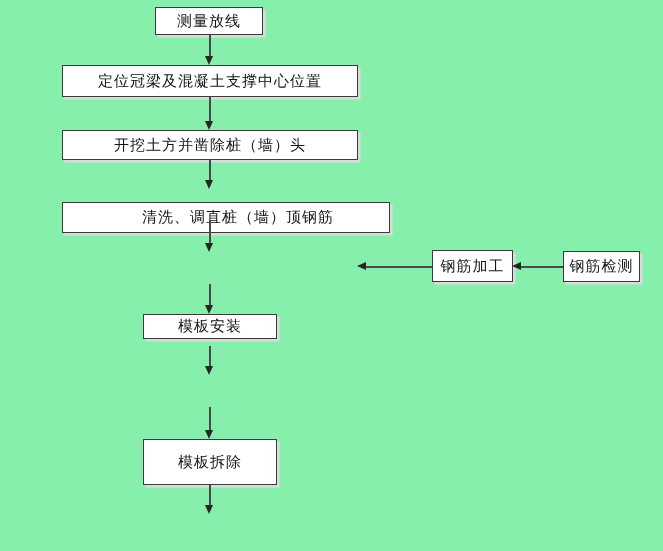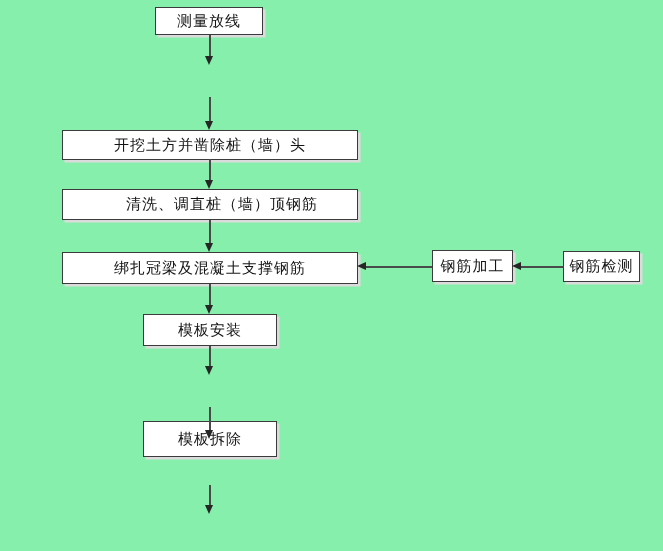--- a/index.html
+++ b/index.html
@@ -11,25 +11,25 @@
     position:absolute; box-sizing:border-box;
     background:#ffffff; border:1.5px solid #3b3b3b;
     box-shadow:2.5px 2.5px 0 0 #dbdbdb;
     display:flex; align-items:center; justify-content:center;
     font-size:15px; letter-spacing:1px; color:#141414; white-space:nowrap;
   }
   
   #n1{left:155px; top:7px;   width:108px; height:28px;}
   #n2{left:62px;  top:65px;  width:296px; height:32px;}
   #n3{left:62px;  top:130px; width:296px; height:30px;}
-  #n4{left:62px;  top:189px; width:296px; height:31px;padding-left:24px;}
+  #n4{left:62px;  top:202px; width:328px; height:31px;padding-left:24px;}
   #n5{left:62px;  top:252px; width:296px; height:32px;}
-  #n6{left:143px; top:314px; width:134px; height:32px;}
+  #n6{left:143px; top:314px; width:134px; height:25px;}
   #n7{left:143px; top:375px; width:134px; height:32px;}
-  #n8{left:143px; top:421px; width:134px; height:36px;}
+  #n8{left:143px; top:439px; width:134px; height:46px;}
   #n9{left:143px; top:514px; width:134px; height:34px;}
   #s1{left:432px; top:250px; width:81px;  height:32px;}
   #s2{left:563px; top:251px; width:77px;  height:31px;}
 
   
   .vline { position:absolute; left:209px; width:1.5px; background:#4a4a4a; }
   .hline { position:absolute; top:266px; height:1.5px; background:#4a4a4a; }
   .head-down {
     position:absolute; left:205px; width:0; height:0;
     border-left:4.5px solid transparent; border-right:4.5px solid transparent;
@@ -50,23 +50,23 @@
   #a8l{top:485px; height:20px;} #a8h{top:505px;}
   #h1l{left:366px; width:66px;} #h1h{left:357px;}
   #h2l{left:521px; width:42px;} #h2h{left:512px;}
 </style>
 </head>
 <body>
 
 <div class="canvas">
 
   <div class="node" id="n1">测量放线</div>
+  <div class="node" id="n2">定位冠梁及混凝土支撑中心位置</div>
   <div class="node" id="n3">开挖土方并凿除桩（墙）头</div>
   <div class="node" id="n4">清洗、调直桩（墙）顶钢筋</div>
-  <div class="node" id="n5">绑扎冠梁及混凝土支撑钢筋</div>
   <div class="node" id="n6">模板安装</div>
   <div class="node" id="n8">模板拆除</div>
 
   <div class="node" id="s1">钢筋加工</div>
   <div class="node" id="s2">钢筋检测</div>
 
   <div class="vline" id="a1l"></div>
   <div class="head-down" id="a1h"></div>
 
   <div class="vline" id="a2l"></div>

